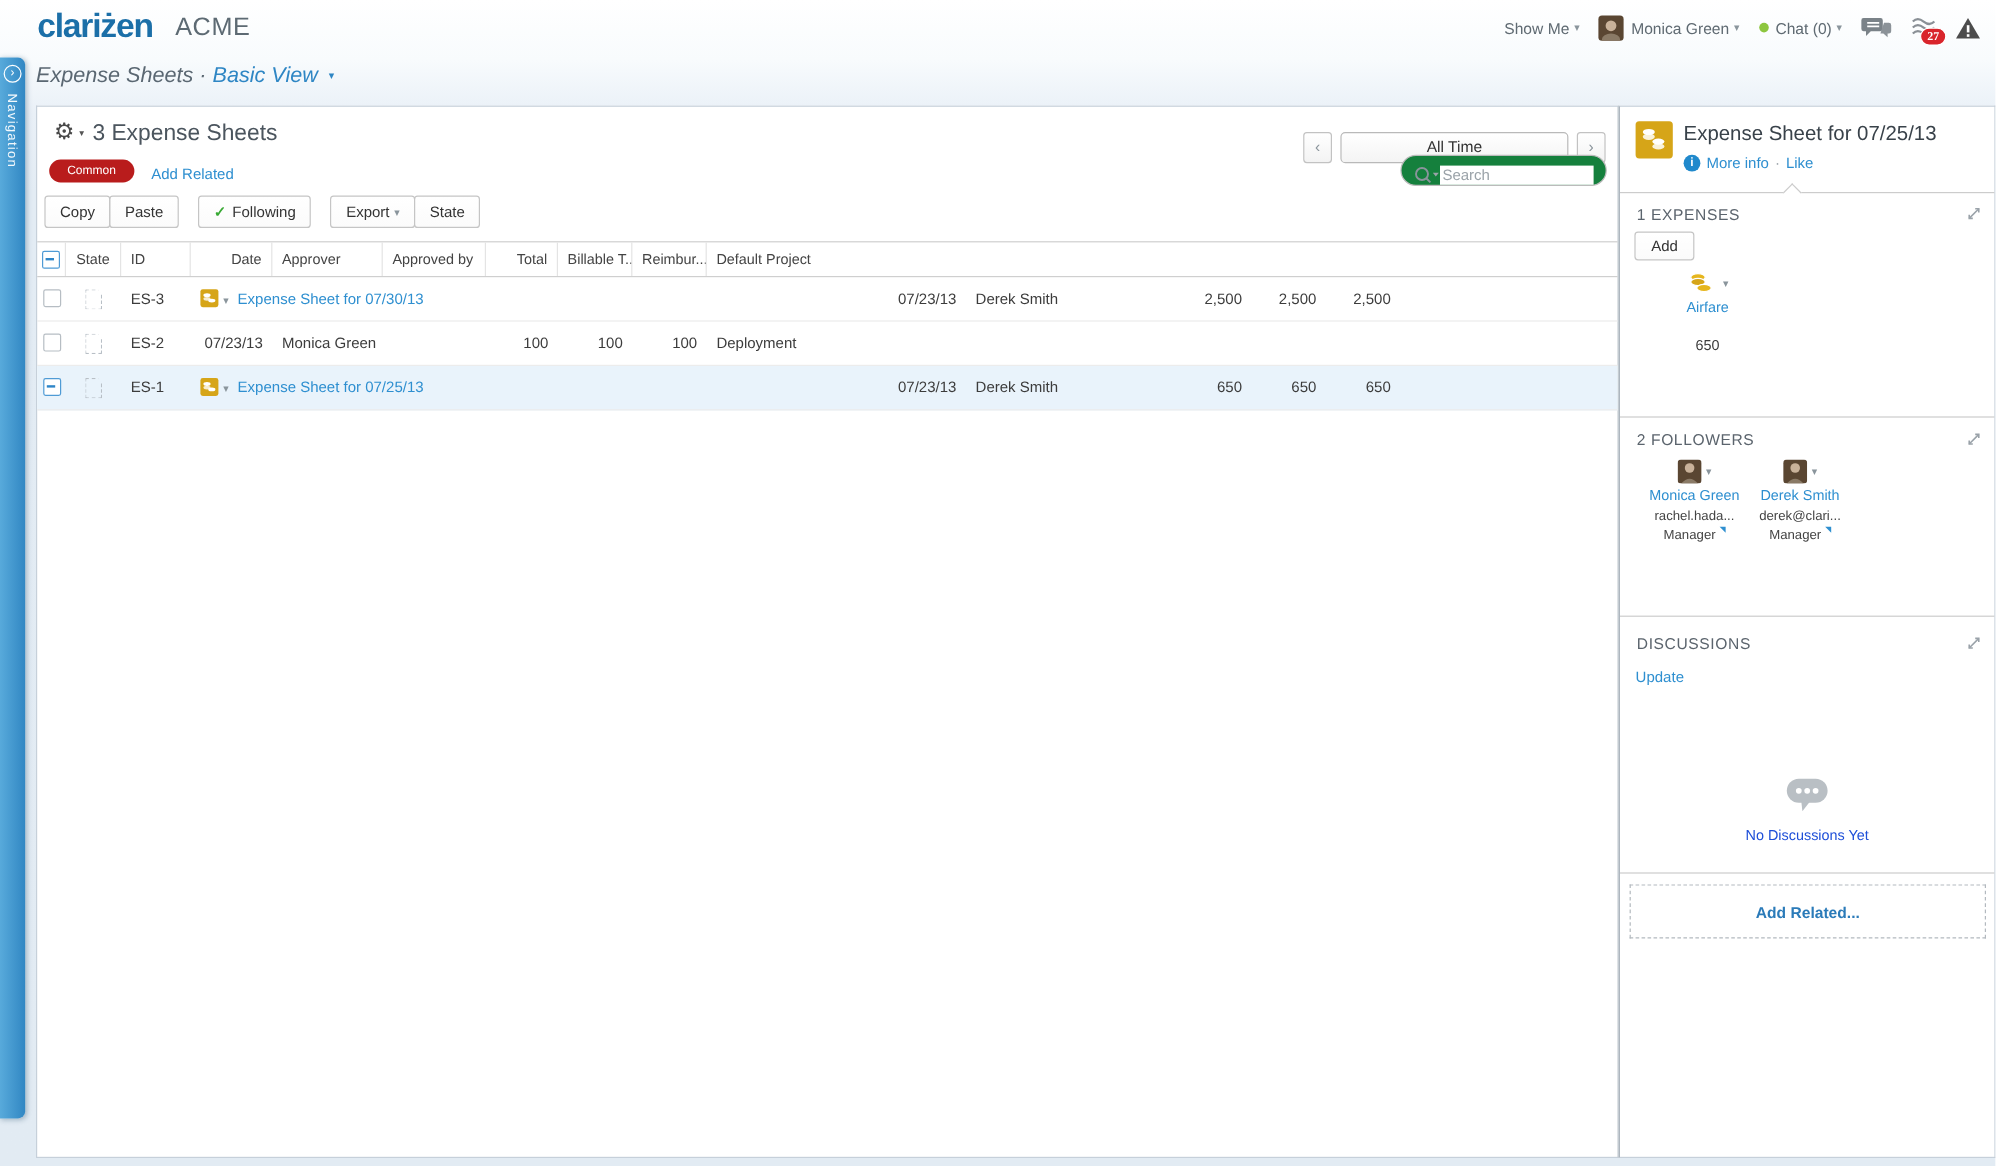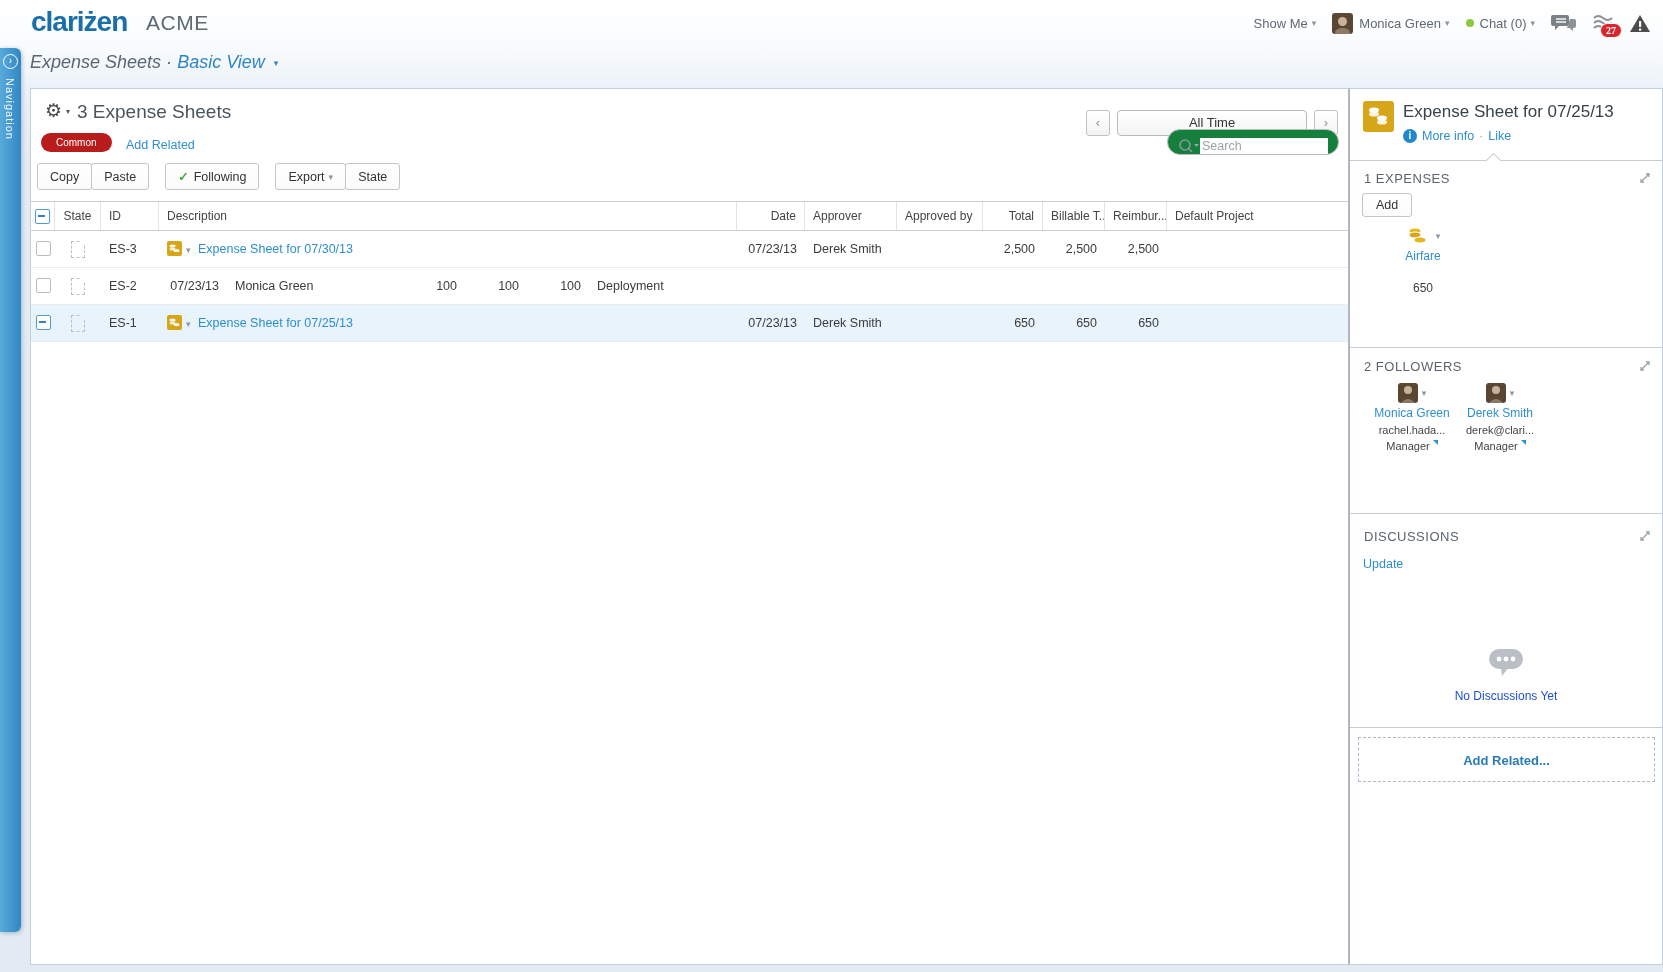--- a/index.html
+++ b/index.html
@@ -224,21 +224,20 @@
         </div>
       </div>
 
     <div class="grid">
       <div class="thead" id="thead">
           <div class="cell c-center" style="width: 24px;">
             <div class="cb checked"></div>
           </div>
           <div class="cell c-center" style="width: 46px;">State</div>
           <div class="cell " style="width: 58px;">ID</div>
-          <div class="cell " style="width: 578px;">Description</div>
           <div class="cell c-right" style="width: 68px;">Date</div>
           <div class="cell " style="width: 92px;">Approver</div>
           <div class="cell " style="width: 86px;">Approved by</div>
           <div class="cell c-right" style="width: 60px;">Total</div>
           <div class="cell " style="width: 62px;">Billable T...</div>
           <div class="cell " style="width: 62px;">Reimbur...</div>
           <div class="cell  c-flex">Default Project</div>
         </div>
       <div id="tbody">
           <div class="trow">

